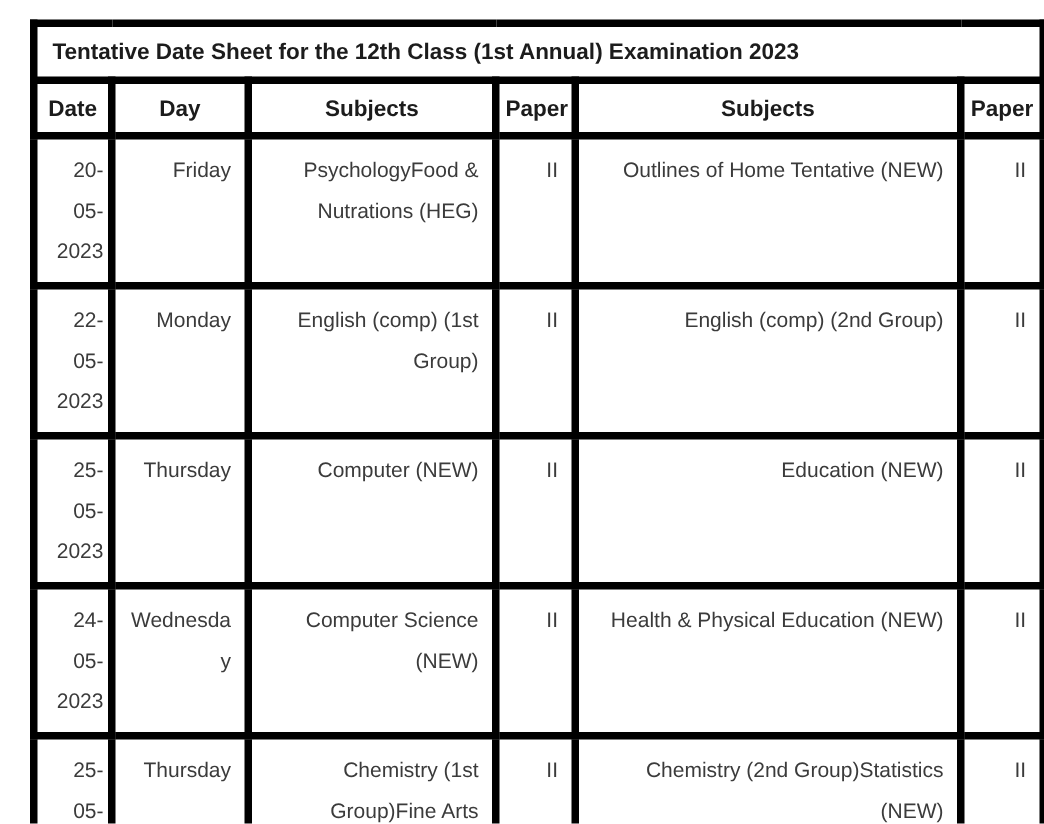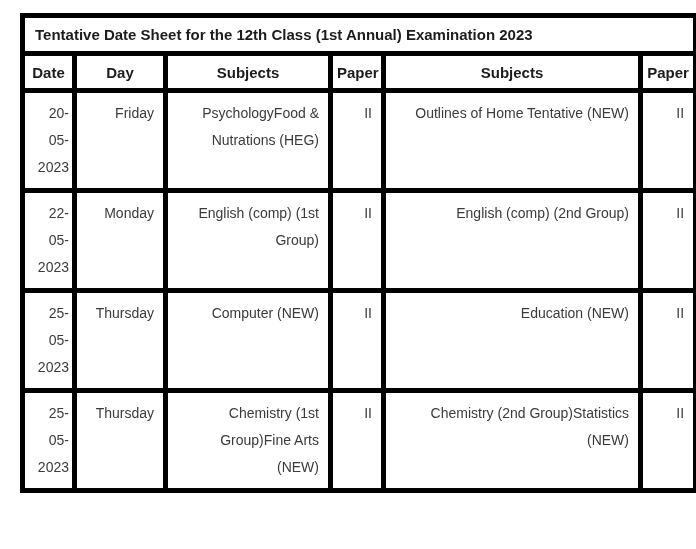--- a/index.html
+++ b/index.html
@@ -107,20 +107,28 @@
     </tr>
     <tr class="data-row">
       <td class="c-date">25-05-2023</td>
       <td>Thursday</td>
       <td>Computer (NEW)</td>
       <td>II</td>
       <td>Education (NEW)</td>
       <td>II</td>
     </tr>
     <tr class="data-row">
+      <td class="c-date">24-05-2023</td>
+      <td>Wednesday</td>
+      <td>Computer Science (NEW)</td>
+      <td>II</td>
+      <td>Health &amp; Physical Education (NEW)</td>
+      <td>II</td>
+    </tr>
+    <tr class="data-row">
       <td class="c-date">25-05-2023</td>
       <td>Thursday</td>
       <td>Chemistry (1st Group)Fine Arts (NEW)</td>
       <td>II</td>
       <td>Chemistry (2nd Group)Statistics (NEW)</td>
       <td>II</td>
     </tr>
 
   </tbody>
 </table>

